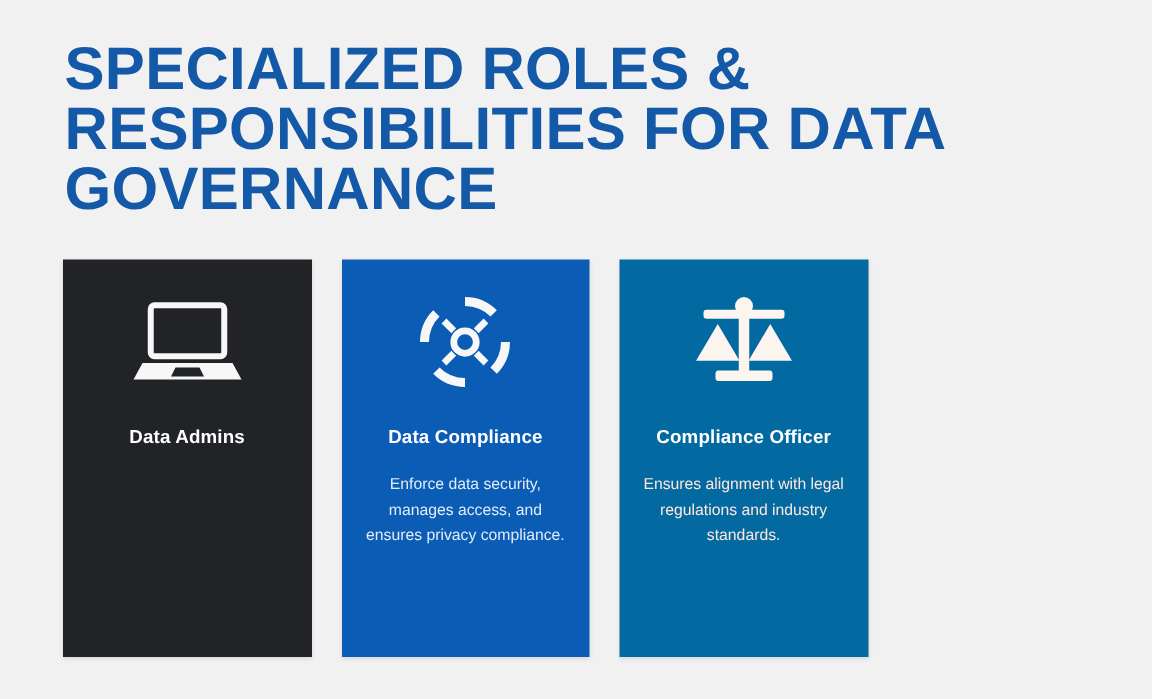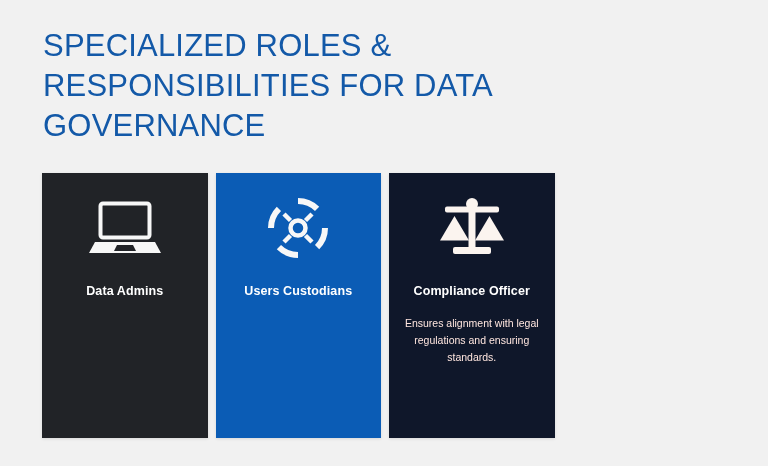--- a/index.html
+++ b/index.html
@@ -20,36 +20,36 @@
     background: #f1f1f1;
     box-sizing: border-box;
   }
   .headline {
     position: absolute;
     left: 43px;
     top: 26px;
     width: 640px;
     margin: 0;
     font-family: "Liberation Sans Narrow", "Liberation Sans", sans-serif;
-    font-size: 31px;
+    font-size: 40px;
     line-height: 40px;
-    font-weight: normal;
+    font-weight: bold;
     letter-spacing: 0.2px;
     color: #1359a8;
     text-transform: uppercase;
     white-space: pre-line;
   }
   .cards {
     position: absolute;
     left: 42px;
     top: 173px;
     width: 685px;
     height: 265px;
     display: flex;
-    gap: 8px;
+    gap: 20px;
   }
   .card {
     position: relative;
     width: 165.5px;
     height: 265px;
     box-sizing: border-box;
     display: flex;
     flex-direction: column;
     align-items: center;
     padding: 0 10px;
@@ -121,35 +121,36 @@
           </g>
           <circle cx="31" cy="31" r="7.5" fill="none" stroke="#f7f7f7" stroke-width="4.5"></circle>
           <g stroke="#f7f7f7" stroke-width="4.5" stroke-linecap="butt">
             <line x1="23.5" y1="23.5" x2="17" y2="17"></line>
             <line x1="38.5" y1="23.5" x2="45" y2="17"></line>
             <line x1="23.5" y1="38.5" x2="17" y2="45"></line>
             <line x1="38.5" y1="38.5" x2="45" y2="45"></line>
           </g>
         </svg>
       </div>
-      <h2 class="card-title">Users Custodians</h2>
+      <h2 class="card-title">Data Compliance</h2>
+      <p class="card-desc">Enforce data security, manages access, and ensures privacy compliance.</p>
     </div>
 
 
-    <div class="card orange" style="background:#0f172a">
+    <div class="card orange" style="background:#0369a1">
       <div class="icon-wrap">
         <svg width="72" height="62" viewBox="0 0 72 62" aria-hidden="true">
           <g fill="#fbf4ef">
             <circle cx="36" cy="7" r="6"></circle>
             <rect x="9" y="9.5" width="54" height="6" rx="2"></rect>
             <rect x="32.5" y="10" width="7" height="42"></rect>
             <rect x="17" y="50" width="38" height="7" rx="2"></rect>
             <path d="M18.5 19 L33 43.5 H4 Z"></path>
             <path d="M53.5 19 L68 43.5 H39 Z"></path>
           </g>
         </svg>
       </div>
       <h2 class="card-title">Compliance Officer</h2>
-      <p class="card-desc">Ensures alignment with legal regulations and ensuring standards.</p>
+      <p class="card-desc">Ensures alignment with legal regulations and industry standards.</p>
     </div>
 
   </div>
 </div>
 
 </body></html>

